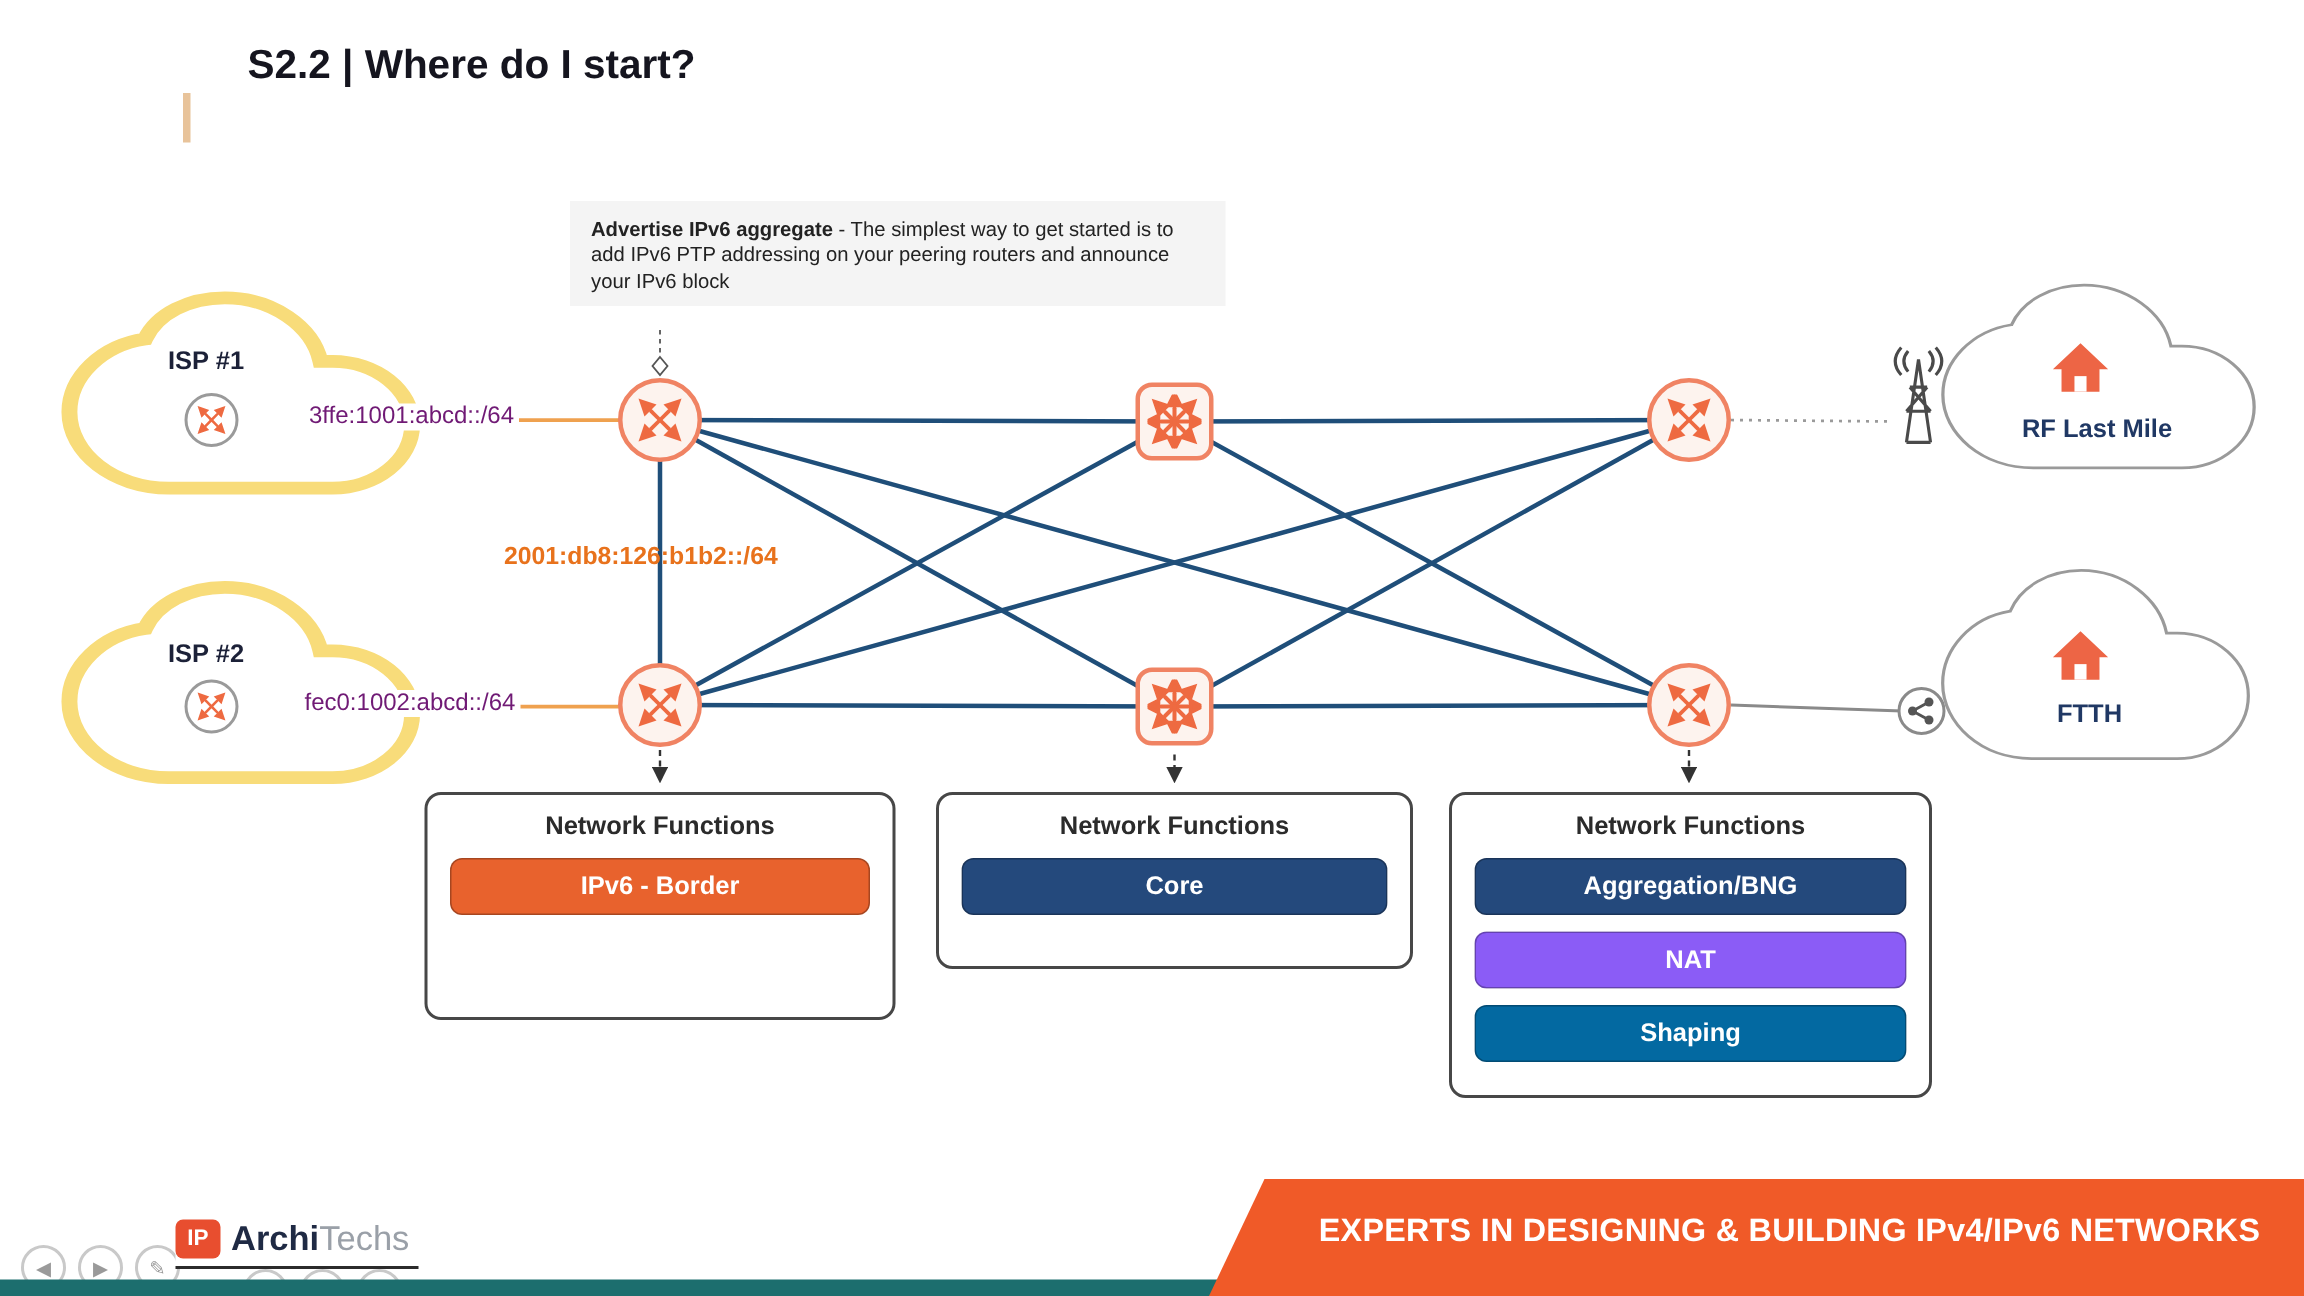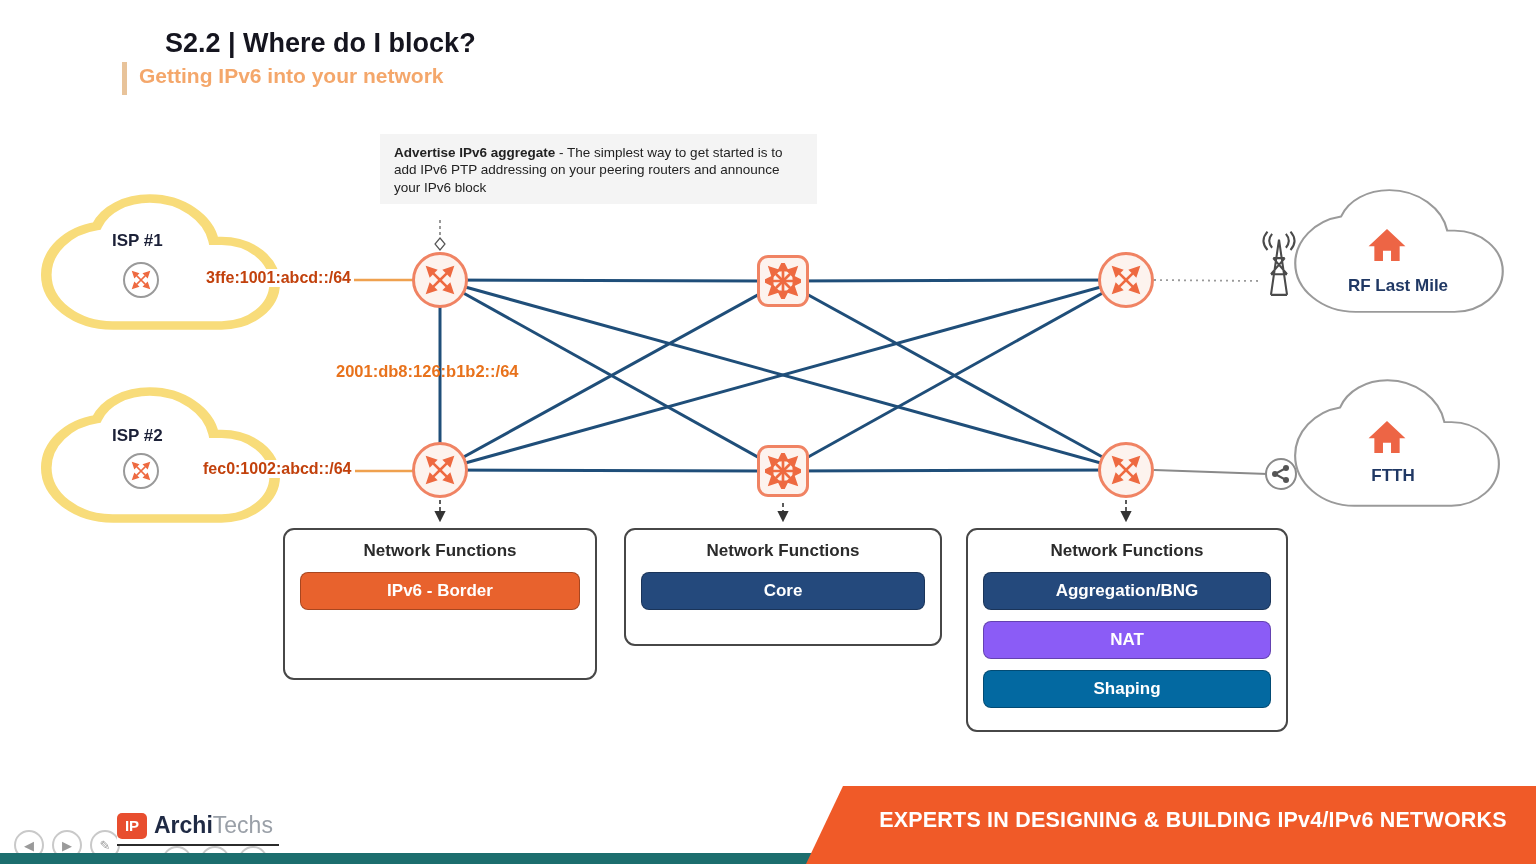--- a/index.html
+++ b/index.html
@@ -28,21 +28,21 @@
 
   
   .node{position:absolute;z-index:5;display:flex;align-items:center;justify-content:center;
     background:#fdf3ee;border:3px solid #f08363;box-sizing:border-box;}
   .node.circle{width:56px;height:56px;border-radius:50%;}
   .node.square{width:52px;height:52px;border-radius:11px;}
   .mini-node{position:absolute;z-index:5;width:36px;height:36px;border:2px solid #9a9a9a;border-radius:50%;
     background:#fff;display:flex;align-items:center;justify-content:center;box-sizing:border-box;}
 
   
-  .link-label{position:absolute;z-index:4;font-weight:bold;color:#c2410c;font-size:16px;background:#fff;padding:0 3px;}
+  .link-label{position:absolute;z-index:4;font-weight:normal;color:#701a75;font-size:16px;background:#fff;padding:0 3px;}
   .ptp-label{position:absolute;z-index:4;left:336px;top:362px;font-weight:bold;color:#e8721c;font-size:16.5px;}
 
   
   .antenna{position:absolute;z-index:4;}
   .hub{position:absolute;z-index:6;}
 
   
   .fbox{position:absolute;z-index:3;background:#fff;border:2px solid #474747;border-radius:11px;box-sizing:border-box;}
   .fbox-title{text-align:center;margin-top:11px;font-weight:bold;font-size:17px;color:#2b2b2b;}
   .pill{margin:11px 15px 0;height:38px;border-radius:8px;border:1px solid rgba(0,0,0,.28);
@@ -90,23 +90,22 @@
           </g>
       </g>
       <path id="cloud-path" d="M 25,60 C 11,60 0,49 0,36 C 0,25 8,15 19,13 C 22,5 30,0 39,0 C 51,0 61,9 63,20 C 64,20 65,20 66,20 C 77,20 86,29 86,40 C 86,51 77,60 66,60 Z"></path>
       <g id="house">
         <path d="M20 6 L36 21 H31 V34 H9 V21 H4 Z" fill="#ED6545"></path>
         <rect x="16.5" y="25" width="7" height="9" fill="#fff"></rect>
       </g>
     </defs>
   </svg>
 
-  <h1 class="page-title">S2.2 | Where do I block?</h1>
+  <h1 class="page-title">S2.2 | Where do I start?</h1>
   <div class="subtitle-bar"></div>
-  <h2 class="page-subtitle">Getting IPv6 into your network</h2>
 
   <div class="annotation">
     <span style="font-weight:bold">Advertise IPv6 aggregate</span><span>  - The simplest way to get started is to add IPv6 PTP addressing on your peering routers and announce your IPv6 block</span>
   </div>
 
   <svg class="wires" width="1536" height="864" viewBox="0 0 1536 864">
     <defs>
       <marker id="arr" viewBox="0 0 10 10" refX="8" refY="5" markerWidth="7" markerHeight="7" orient="auto-start-reverse">
         <path d="M0,0 L10,5 L0,10 Z" fill="#333"></path>
       </marker>

